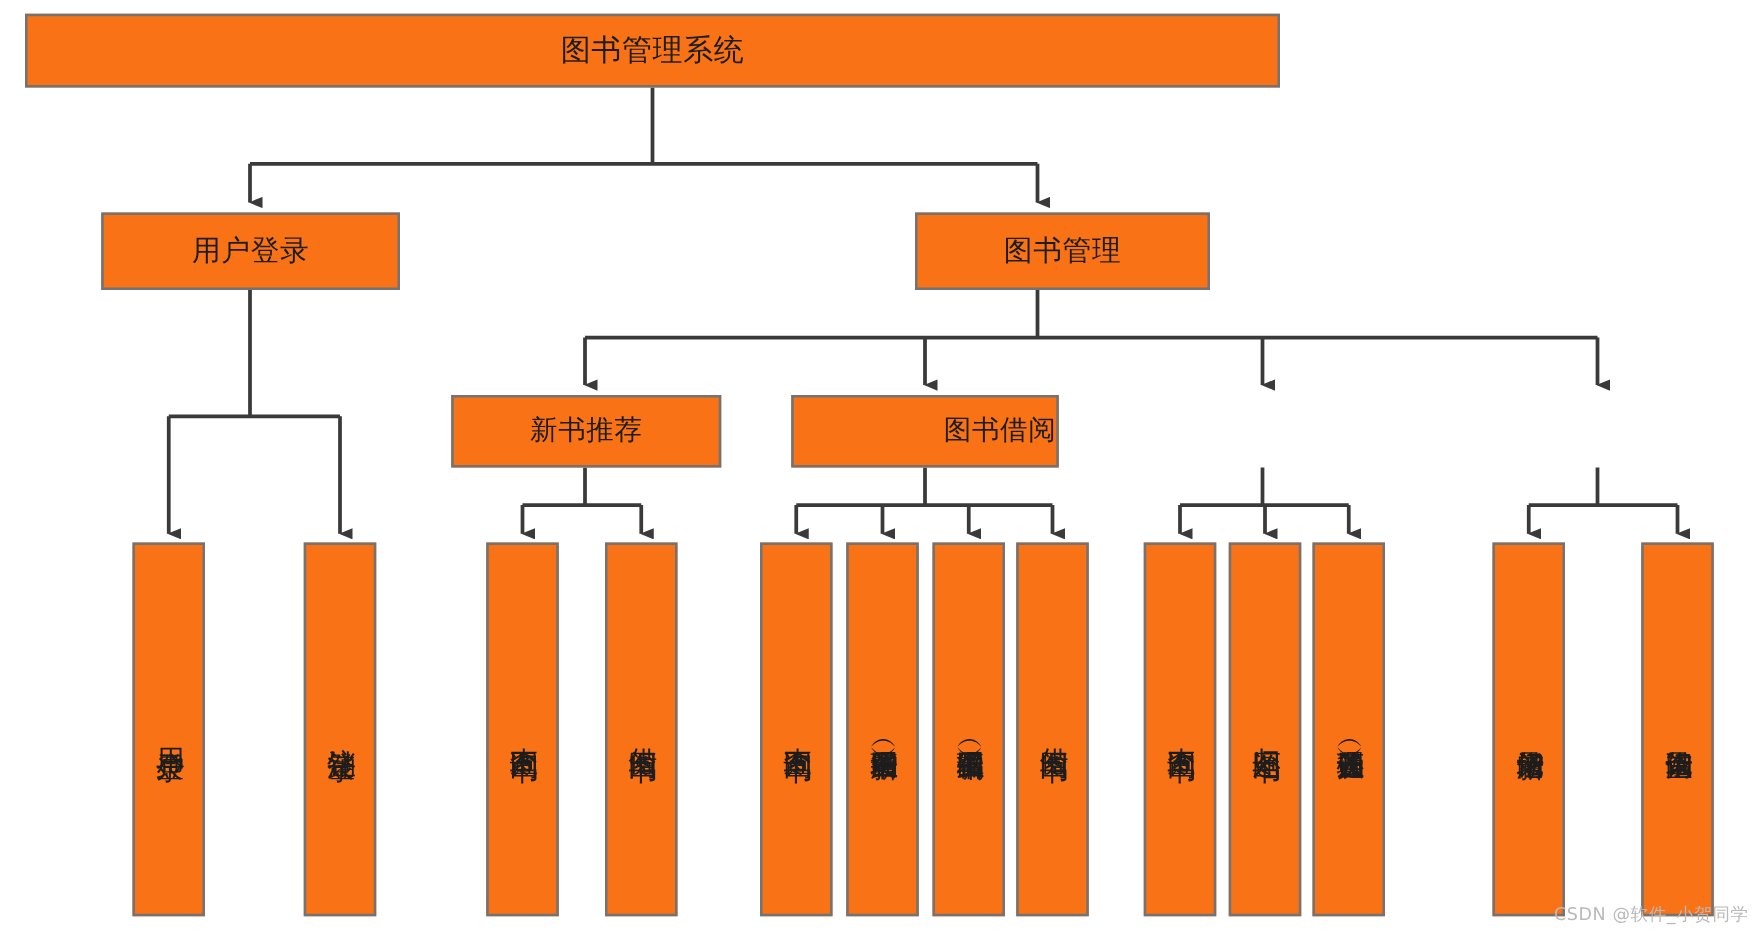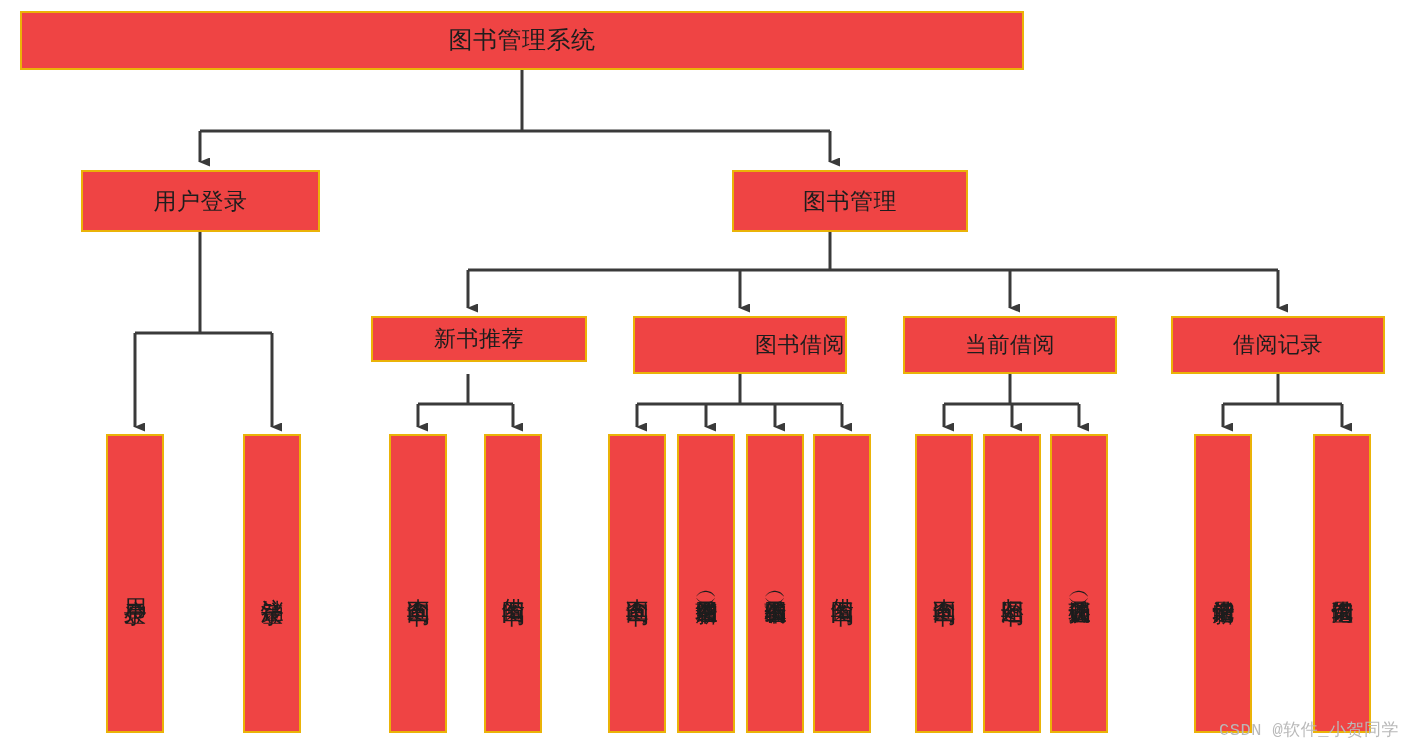--- a/index.html
+++ b/index.html
@@ -21,22 +21,22 @@
   #svg-layer {
     position: absolute;
     left: 0;
     top: 0;
     width: 1405px;
     height: 747px;
   }
   .node {
     position: absolute;
     box-sizing: border-box;
-    border: 2px solid #eab308;
-    background: #ef4444;
+    border: 2px solid #737373;
+    background: #f97316;
     display: flex;
     align-items: center;
     justify-content: center;
     color: #1d1d1d;
     z-index: 3;
   }
   .node .label {
     display: block;
     text-align: center;
     line-height: 1.08;
@@ -59,26 +59,25 @@
   }
   .node.leaf.tall-text .label {
     font-size: 22px;
     line-height: 1.22;
     letter-spacing: 0px;
   }
   #watermark {
     position: absolute;
     right: 6px;
     bottom: 6px;
-    font-size: 17px;
+    font-size: 14px;
     color: #b9b9b9;
     z-index: 9;
     white-space: nowrap;
     letter-spacing: 0.5px;
-    font-family: Liberation Mono, monospace;
   }
 </style>
 </head>
 <body>
 
 <div id="diagram-root">
 
   <svg id="svg-layer" viewBox="0 0 1405 747" xmlns="http://www.w3.org/2000/svg">
     <defs>
       <marker id="arrowhead" markerWidth="9" markerHeight="11" refX="4.5" refY="10" orient="auto" markerUnits="userSpaceOnUse">
@@ -136,31 +135,25 @@
     <span class="label">图书管理系统</span>
   </div>
 
   <div class="node level2" style="left:81px; top:170px; width:239px; height:62px;">
     <span class="label">用户登录</span>
   </div>
   <div class="node level2" style="left:732px; top:170px; width:236px; height:62px;">
     <span class="label">图书管理</span>
   </div>
 
-  <div class="node level3" style="left:371px; top:316px; width:216px; height:46px;">
+  <div class="node level3" style="left:361px; top:316px; width:216px; height:58px;">
     <span class="label">新书推荐</span>
   </div>
   <div class="node level3" style="left:633px; top:316px; width:214px; height:58px;justify-content:flex-end;">
     <span class="label">图书借阅</span>
-  </div>
-  <div class="node level3" style="left:903px; top:316px; width:214px; height:58px;">
-    <span class="label">当前借阅</span>
-  </div>
-  <div class="node level3" style="left:1171px; top:316px; width:214px; height:58px;">
-    <span class="label">借阅记录</span>
   </div>
 
   <div class="node leaf" style="left:106px; top:434px; width:58px; height:299px;">
     <span class="label">用户登录</span>
   </div>
   <div class="node leaf" style="left:243px; top:434px; width:58px; height:299px;">
     <span class="label">注销登录</span>
   </div>
 
   <div class="node leaf" style="left:389px; top:434px; width:58px; height:299px;">

